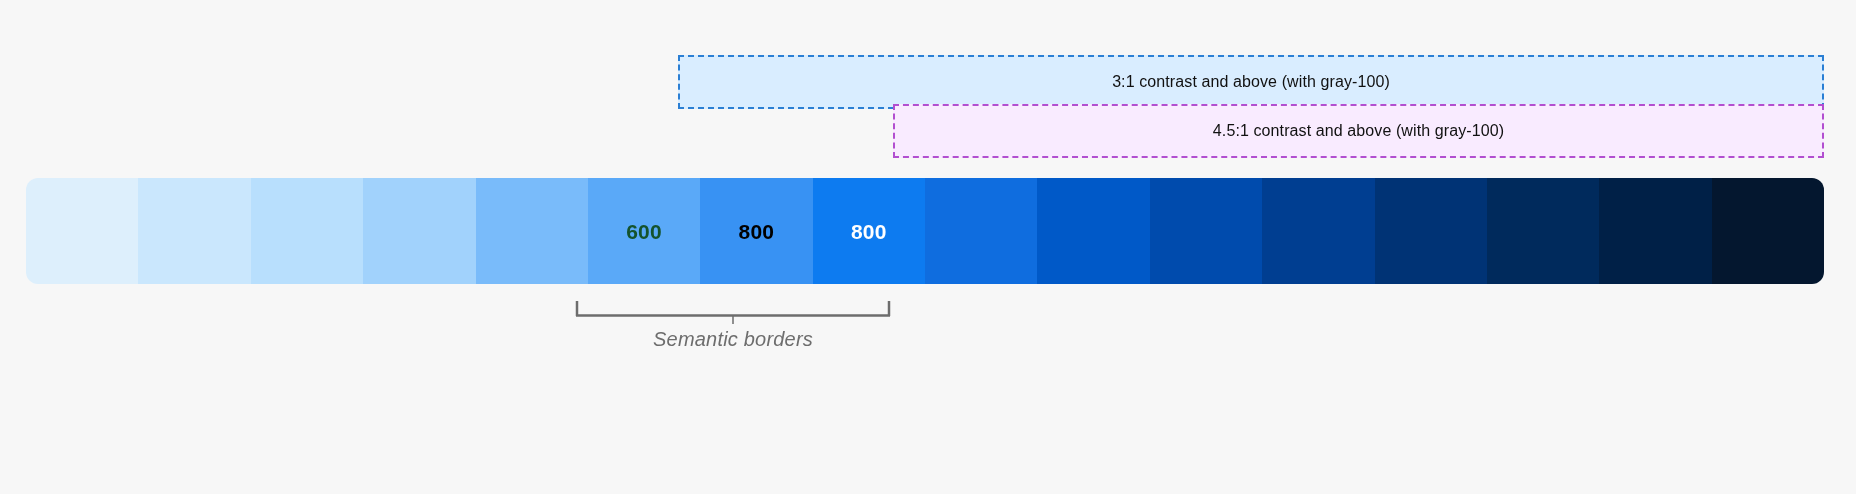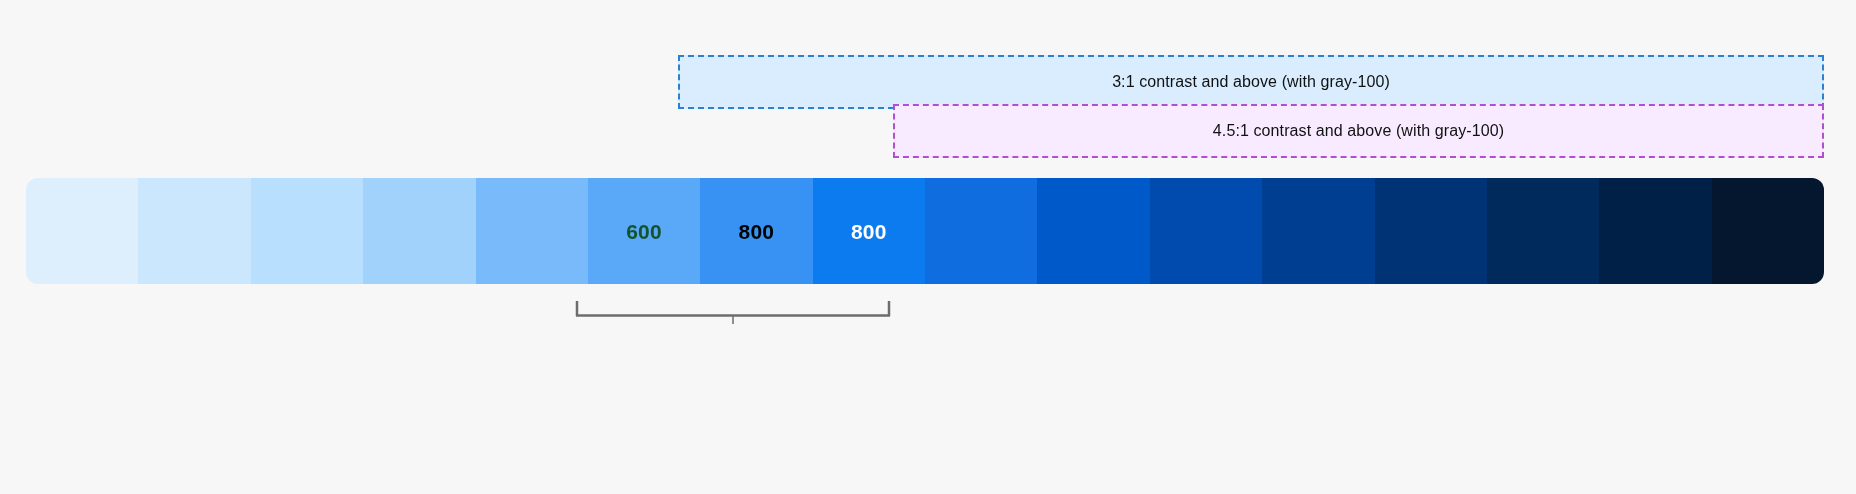--- a/index.html
+++ b/index.html
@@ -170,14 +170,15 @@
     <svg width="326" height="24" viewBox="0 0 326 24" xmlns="http://www.w3.org/2000/svg">
       <g stroke="#6d6d6d" stroke-width="2.5" fill="none">
         <path d="M7,1 L7,16"></path>
         <path d="M6,15.5 L320,15.5"></path>
         <path d="M319,1 L319,16"></path>
         <path d="M163,16 L163,24" stroke-width="1.5"></path>
       </g>
     </svg>
   </div>
 
+  <div id="semantic-borders-label" style="color: rgb(109, 109, 109);">Semantic borders</div>
 
 </div>
 
 </body></html>

